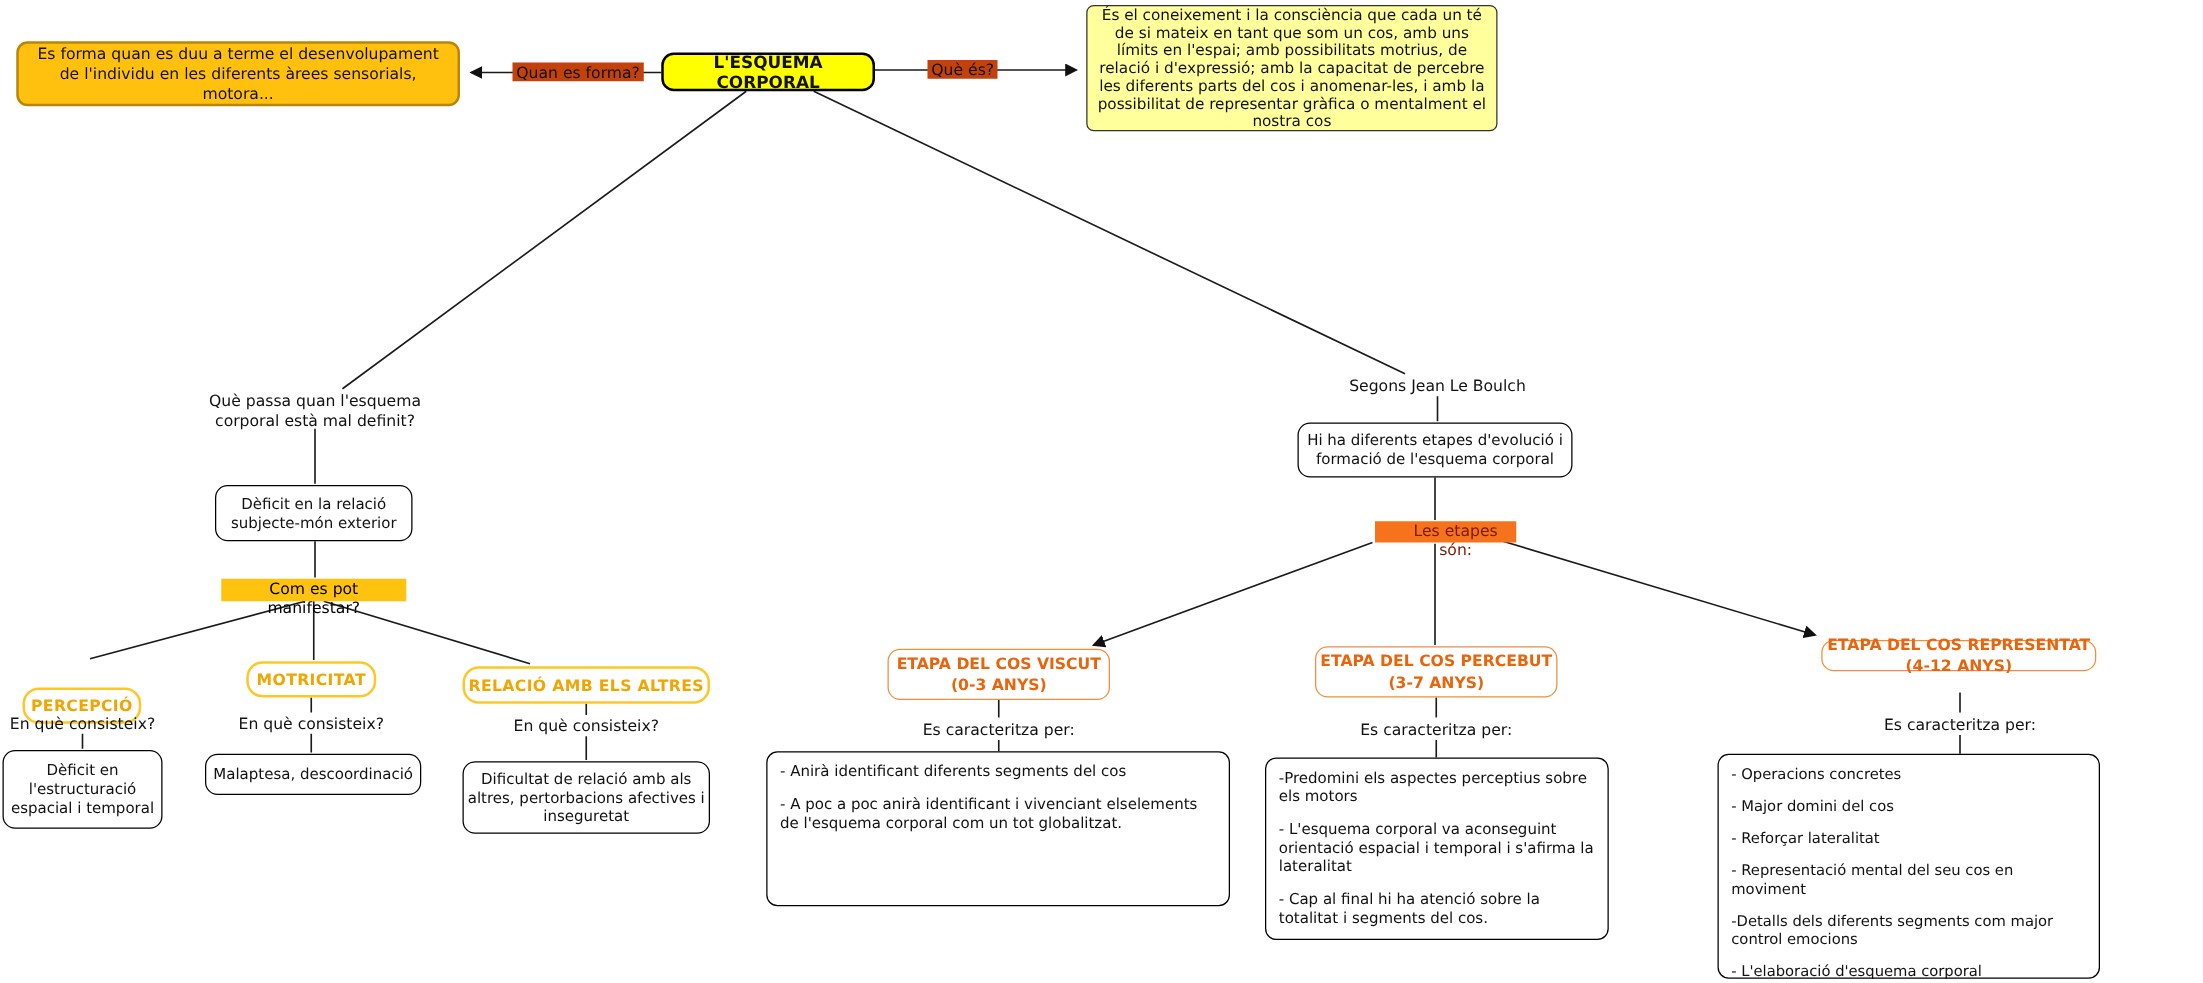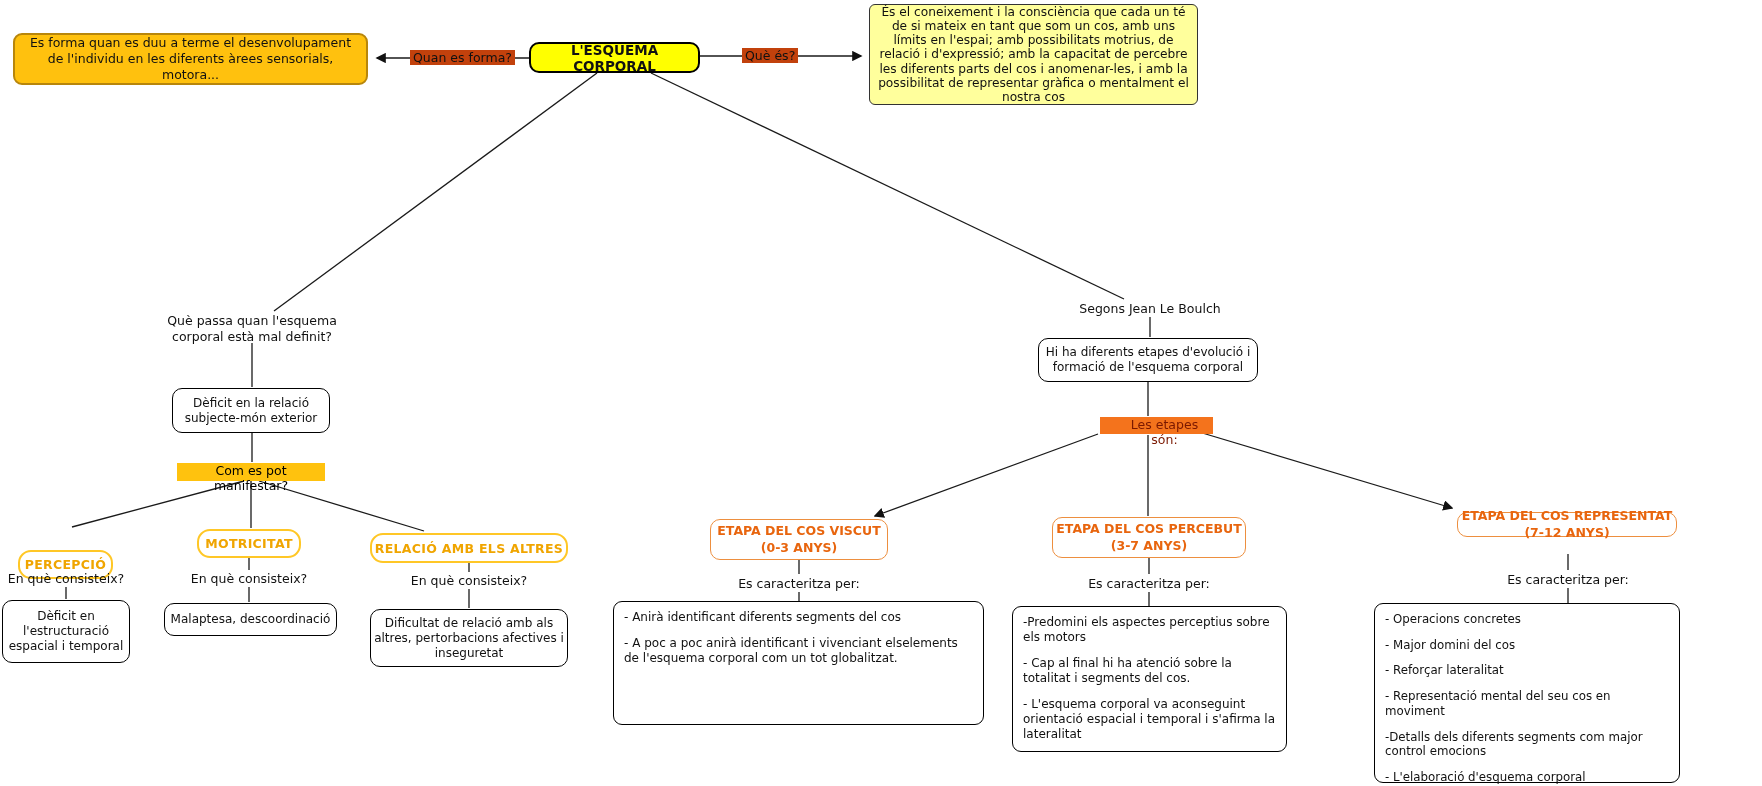--- a/index.html
+++ b/index.html
@@ -160,36 +160,36 @@
 <div class="node flexc stage-box" style="left:710px;top:519px;width:178px;height:41px;">
   <div>ETAPA DEL COS VISCUT</div>
   <div>(0-3 ANYS)</div>
 </div>
 <div class="node flexc stage-box" style="left:1052px;top:517px;width:194px;height:41px;">
   <div>ETAPA DEL COS PERCEBUT</div>
   <div>(3-7 ANYS)</div>
 </div>
 <div class="node flexc stage-box" style="left:1457px;top:512px;width:220px;height:25px;">
   <div>ETAPA DEL COS REPRESENTAT</div>
-  <div>(7-12 ANYS)</div>
+  <div>(4-12 ANYS)</div>
 </div>
 
 <div class="plain-text" style="left:729px;top:576px;width:140px;">Es caracteritza per:</div>
 <div class="plain-text" style="left:1079px;top:576px;width:140px;">Es caracteritza per:</div>
 <div class="plain-text" style="left:1498px;top:572px;width:140px;">Es caracteritza per:</div>
 
 <div class="node traits-box" style="left:613px;top:601px;width:371px;height:124px;">
   <p>- Anirà identificant diferents segments del cos</p>
   <p>- A poc a poc anirà identificant i vivenciant elselements de l'esquema corporal com un tot globalitzat.</p>
 </div>
 
 <div class="node traits-box" style="left:1012px;top:606px;width:275px;height:146px;">
   <p>-Predomini els aspectes perceptius sobre els motors</p>
+  <p>- L'esquema corporal va aconseguint orientació espacial i temporal i s'afirma la lateralitat</p>
   <p>- Cap al final hi ha atenció sobre la totalitat i segments del cos.</p>
-  <p>- L'esquema corporal va aconseguint orientació espacial i temporal i s'afirma la lateralitat</p>
 </div>
 
 <div class="node traits-box" style="left:1374px;top:603px;width:306px;height:180px;font-size:11.8px;">
   <p>- Operacions concretes</p>
   <p>- Major domini del cos</p>
   <p>- Reforçar lateralitat</p>
   <p>- Representació mental del seu cos en moviment</p>
   <p>-Detalls dels diferents segments com major control emocions</p>
   <p>- L'elaboració d'esquema corporal</p>
 </div>

